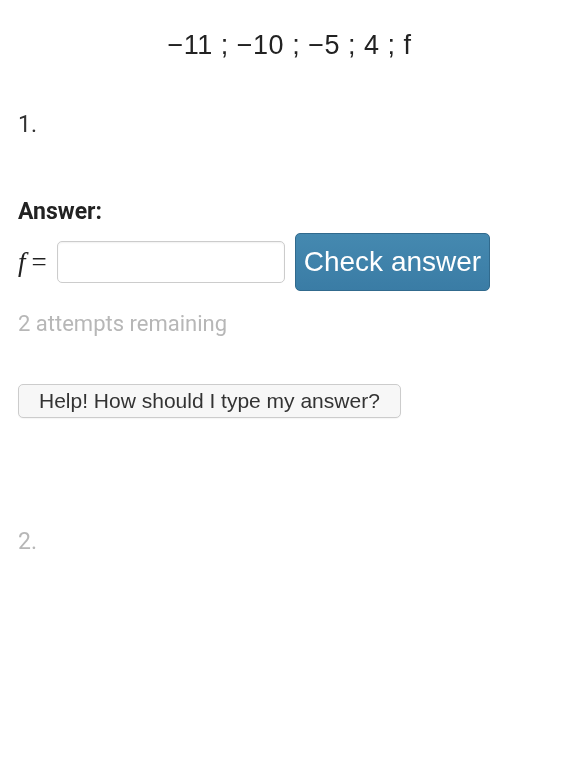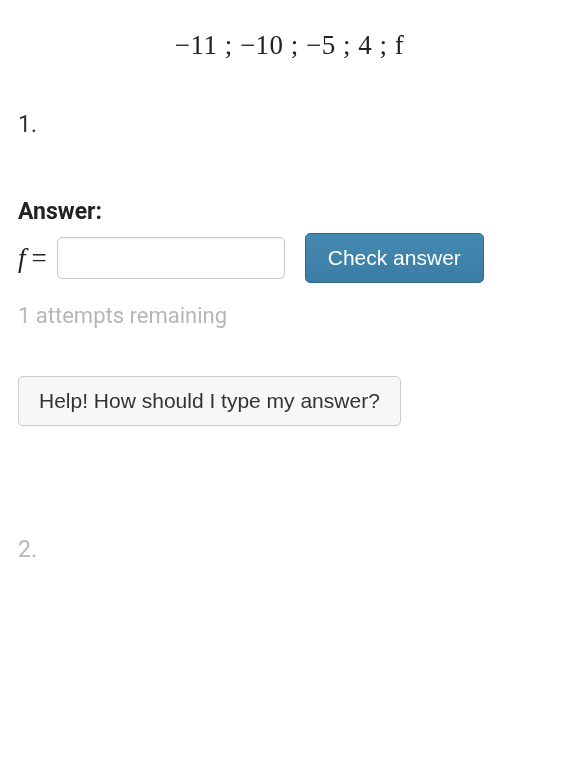--- a/index.html
+++ b/index.html
@@ -10,21 +10,21 @@
     body {
       font-family: -apple-system, BlinkMacSystemFont, "Segoe UI", Roboto, Helvetica, Arial, sans-serif;
       background: #ffffff;
       width: 579px;
       height: 771px;
       padding: 20px 18px;
       color: #333;
       overflow: hidden;
     }
     .sequence {
-      font-family: Liberation Serif, serif;
+      font-family: Liberation Sans, sans-serif;
       font-size: 27px;
       text-align: center;
       margin: 10px 0 50px 0;
       color: #222;
       letter-spacing: 0.5px;
     }
     .question-number {
       font-size: 23px;
       color: #333;
       margin-bottom: 6px;
@@ -72,39 +72,38 @@
       padding: 6px 10px;
       font-size: 18px;
       background: #fff;
       box-shadow: inset 0 1px 2px rgba(0,0,0,0.06);
     }
     .check-btn {
       background: #3a7ca5;
       background: linear-gradient(#4589b0, #3a7ca5);
       border: 1px solid #316a8d;
       color: #fff;
-      font-size: 21px;
-      padding: 12px 22px;
+      font-size: 28px;
+      padding: 12px 8px;
       border-radius: 5px;
       cursor: pointer;
       white-space: nowrap;
-      margin-left: 10px;
     }
     .attempts {
       margin-top: 20px;
       font-size: 22px;
       color: #b7b7b7;
     }
     .help-btn {
       margin-top: 48px;
       display: inline-block;
       background: #f7f7f7;
       border: 1px solid #ccc;
       border-radius: 5px;
-      padding: 12px 20px;
+      padding: 4px 20px;
       font-size: 21px;
       color: #333;
       cursor: pointer;
       box-shadow: 0 1px 1px rgba(0,0,0,0.04);
     }
     .question2 {
       margin-top: 110px;
       color: #b7b7b7;
     }
     .question2 .question-number,
@@ -133,20 +132,20 @@
   <div class="answer-label">Answer:</div>
 
   <div class="answer-row">
     <span class="f-equals">
       <span>f</span><span class="eq">=</span>
     </span>
     <input type="text" class="answer-input" value="" style="">
     <button class="check-btn">Check answer</button>
   </div>
 
-  <div class="attempts">1 attempts remaining</div>
+  <div class="attempts">2 attempts remaining</div>
 
   <button class="help-btn">Help! How should I type my answer?</button>
 </div>
 
 <div class="question2">
   <div class="question-number">2.</div>
 </div>
 
 </body></html>

